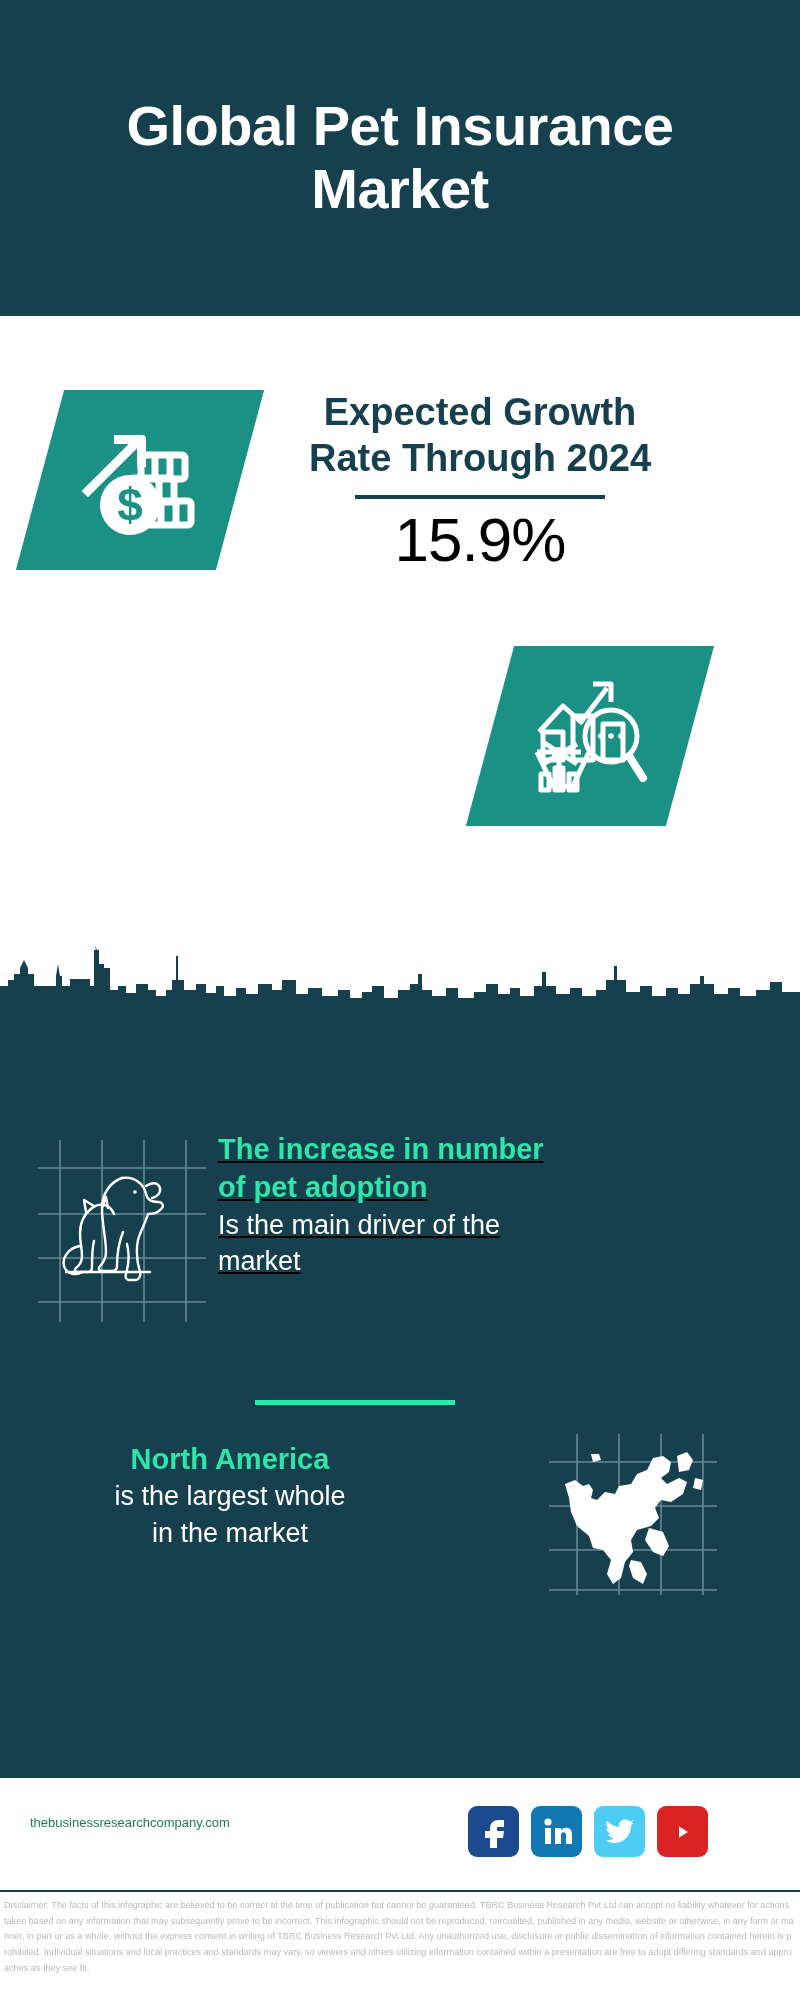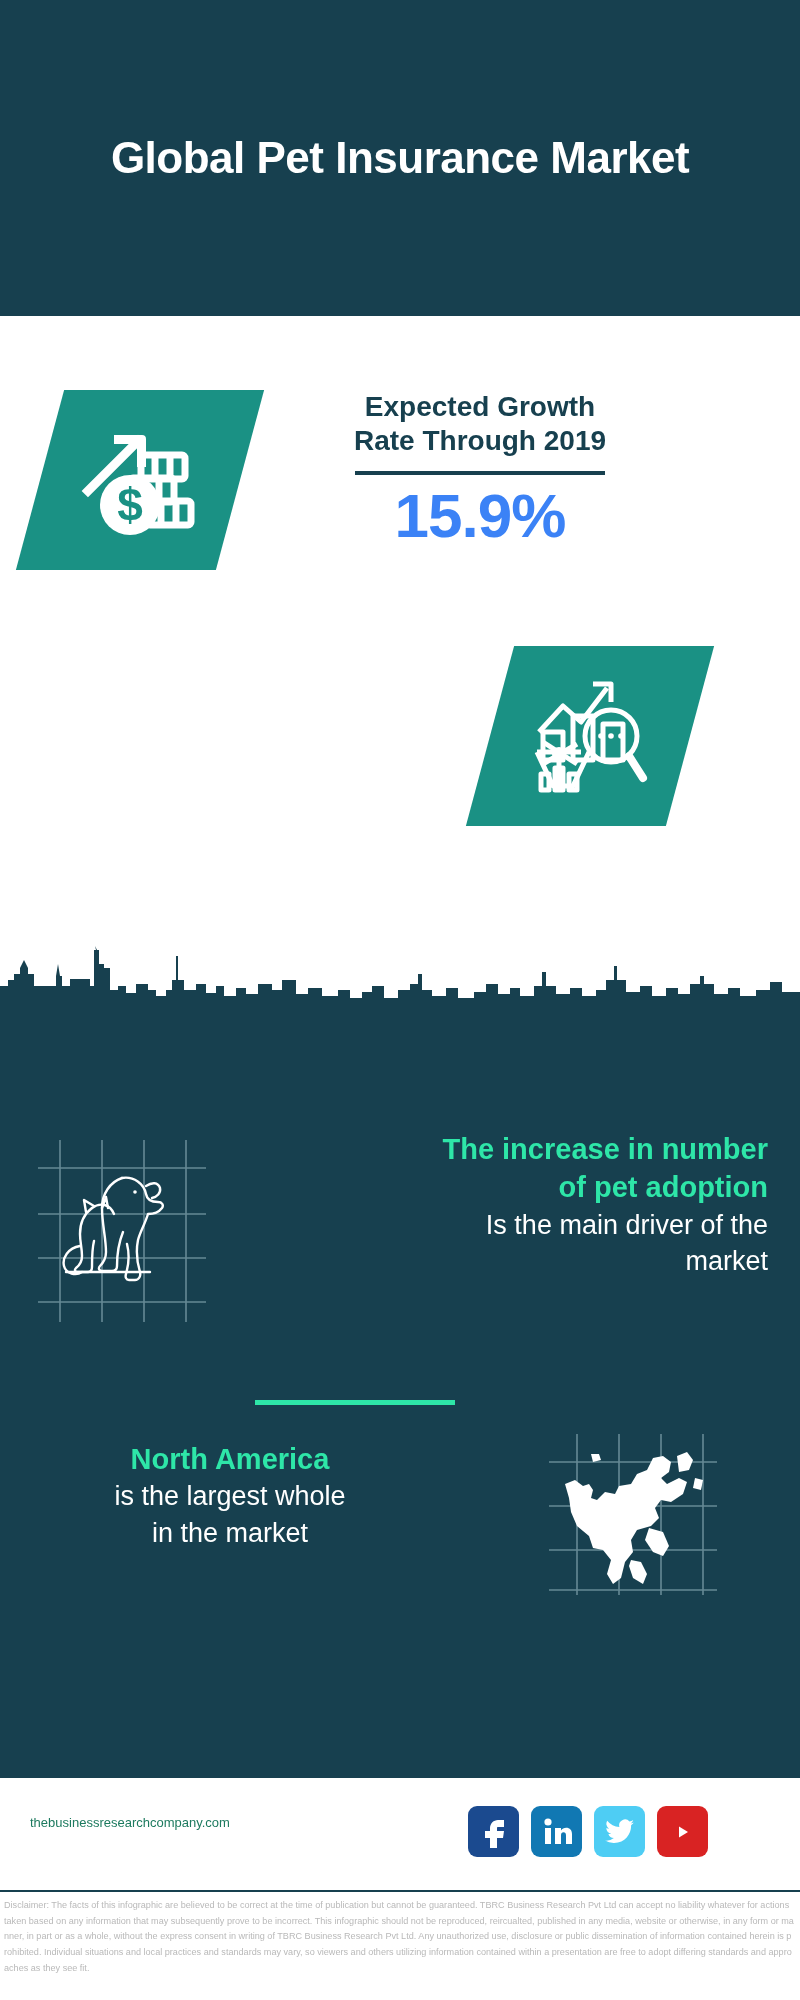--- a/index.html
+++ b/index.html
@@ -13,21 +13,21 @@
   .page { position:relative; width:800px; height:2000px; background:#fff; }
 
   
   .header {
     position:absolute; left:0; top:0; width:800px; height:316px;
     background:#17404f;
     display:flex; align-items:center; justify-content:center;
   }
   .header-title {
     color:#ffffff;
-    font-size:44px;
+    font-size:56px;
     font-weight:bold;
     line-height:1.12;
     text-align:center;
     width:640px;
     letter-spacing:-0.5px;
   }
 
   
   .mid { position:absolute; left:0; top:316px; width:800px; height:684px; background:#fff; }
 
@@ -38,25 +38,25 @@
     display:flex; align-items:center; justify-content:center;
     position:absolute;
   }
   .para > .ic { transform:skewX(15deg); display:block; }
 
   .badge1 { left:40px; top:74px; width:200px; height:180px; }
   .badge2 { left:490px; top:330px; width:200px; height:180px; }
 
   .stat-block { position:absolute; }
   .stat-label {
-    color:#17404f; font-size:28px; font-weight:bold; line-height:1.2; text-align:center;
+    color:#17404f; font-size:38px; font-weight:bold; line-height:1.2; text-align:center;
   }
   .rule { height:4px; background:#17404f; margin:14px auto 8px auto; }
   .stat-value {
-    color:#3b82f6; font-size:62px; font-weight:bold; line-height:1.05; text-align:center;
+    color:#000000; font-size:62px; font-weight:normal; line-height:1.05; text-align:center;
     letter-spacing:-1px;
   }
 
   .stat1 { left:290px; top:74px; width:380px; }
   .stat1 .rule { width:250px; }
   .stat2 { left:40px; top:338px; width:430px; }
   .stat2 .rule { width:210px; }
 
   
   .dark {
@@ -132,21 +132,21 @@
             <line x1="96" y1="82" x2="96" y2="106"></line>
           </g>
           <circle cx="50" cy="86" r="30" fill="#ffffff"></circle>
           <text x="50" y="102" font-family="'Liberation Sans',sans-serif" font-size="46" font-weight="bold" fill="#1a9184" text-anchor="middle">$</text>
         </svg>
       </span>
     </div>
 
     <div class="stat-block stat1">
       <div class="stat-label">Expected Growth</div>
-      <div class="stat-label">Rate Through 2019</div>
+      <div class="stat-label">Rate Through 2024</div>
       <div class="rule"></div>
       <div class="stat-value">15.9%</div>
     </div>
 
 
     <div class="para badge2">
       <span class="ic">
         <svg width="122" height="120" viewBox="0 0 122 120">
           <g fill="none" stroke="#ffffff" stroke-width="5" stroke-linejoin="round">
             <polyline points="10,58 34,32 52,48 78,14"></polyline>
@@ -216,21 +216,21 @@
             <path d="M62 72 c-8 6 -12 16 -12 26 c0 8 2 14 2 22 c0 5 -2 9 -6 12 c-2 2 -1 4 2 4 h10
                      c3 0 4 -2 4 -5 c0 -10 0 -18 2 -26"></path>
             <path d="M62 72 c8 -6 18 -4 22 6"></path>
             <path d="M56 76 l-2 -12 l10 6"></path>
             <path d="M72 72 l4 -11 l2 11"></path>
             <path d="M50 110 c-12 2 -18 12 -16 20 c2 8 12 10 18 6"></path>
             <path d="M36 136 h84"></path>
           </g>
         </svg>
       </span>
-      <div class="text-col" style="left:218px; top:0px; width:550px; text-align:right;">
+      <div class="text-col" style="left:218px; top:0px; width:550px; text-align:left;text-decoration:underline;">
         <div class="hl">The increase in number</div>
         <div class="hl">of pet adoption</div>
         <div class="sub">Is the main driver of the</div>
         <div class="sub">market</div>
       </div>
     </div>
 
     <div class="divider-green"></div>
 
     <div class="panel panel-region">

